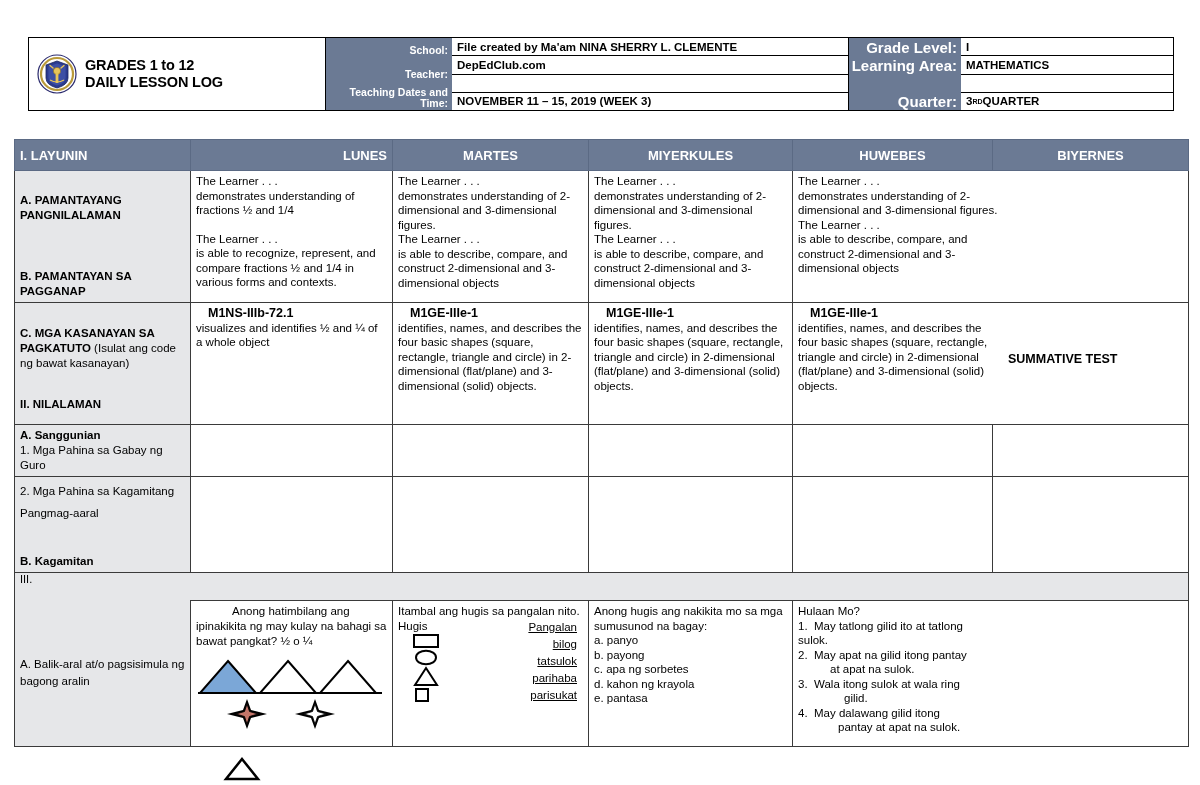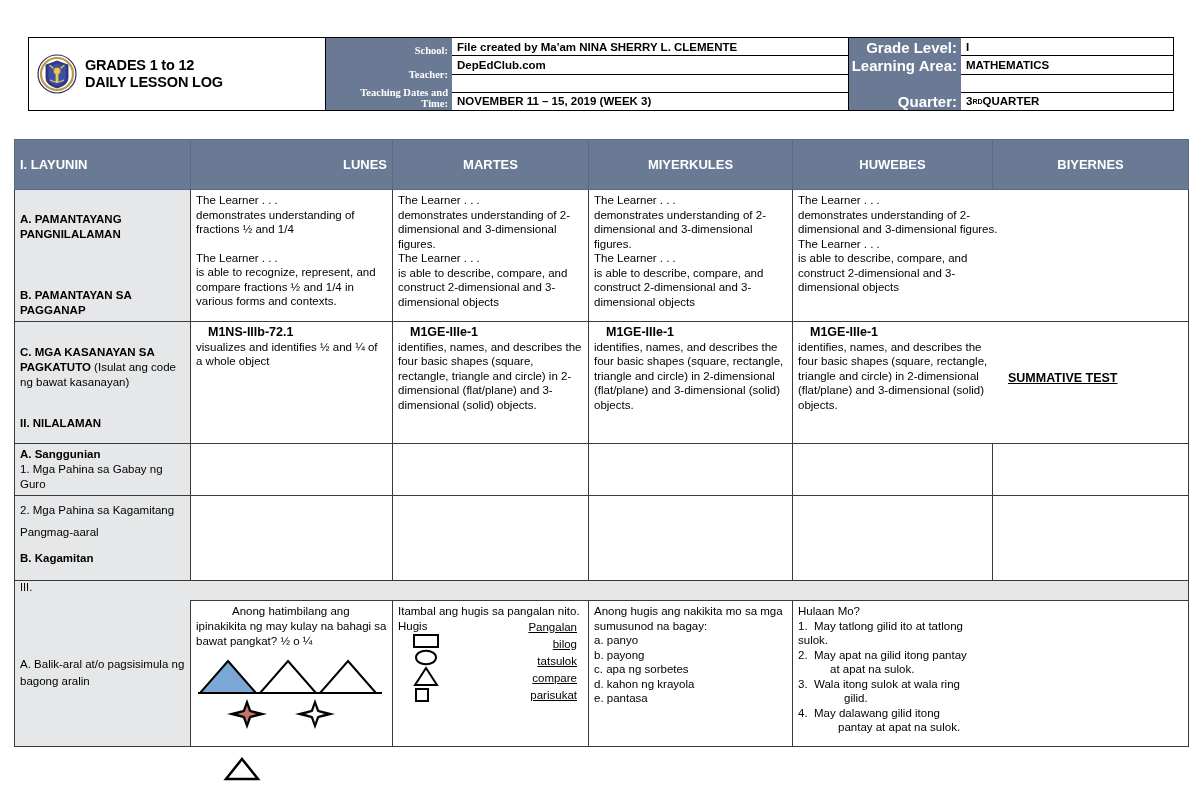--- a/index.html
+++ b/index.html
@@ -28,21 +28,21 @@
   .hdr-title{font-weight:bold;font-size:14.5px;line-height:17px;letter-spacing:-0.2px;}
   .hdr-mid{
     width:523px;display:flex;border-right:1px solid #000;box-sizing:border-box;
   }
   .lbl-col{
     width:126px;background:#6b7a94;color:#fff;font-weight:bold;font-size:10.5px;
     display:flex;flex-direction:column;box-sizing:border-box;
   }
   .lbl-col .lbl{
     flex:1;display:flex;align-items:center;justify-content:flex-end;
-    padding-right:4px;text-align:right;line-height:11px;font-family:Liberation Serif, serif;
+    padding-right:4px;text-align:right;line-height:11px;
   }
   .lbl-col .lbl.two{line-height:11px;flex-direction:column;align-items:flex-end;justify-content:center;}
   .val-col{
     flex:1;display:flex;flex-direction:column;box-sizing:border-box;background:#fff;
   }
   .val-col .val{
     flex:1;display:flex;align-items:center;padding-left:5px;
     font-weight:bold;font-size:11.5px;border-bottom:1px solid #000;box-sizing:border-box;
   }
   .val-col .val:last-child{border-bottom:none;}
@@ -70,33 +70,33 @@
     position:absolute;left:14px;top:139px;width:1174px;
     border-collapse:collapse;table-layout:fixed;
     font-size:11.5px;
   }
   .tbl td,.tbl th{
     border:1px solid #3a3a3a;vertical-align:top;padding:3px 5px;
     box-sizing:border-box;
   }
   .thead td{
     background:#6b7a94;color:#fff;font-weight:bold;font-size:13px;
-    height:50px;vertical-align:middle;border:1px solid #5b6a84;
+    height:31px;vertical-align:middle;border:1px solid #5b6a84;
   }
   .th-layunin{text-align:left;padding-left:8px;}
   .th-day{text-align:center;}
   .th-lunes{text-align:right;padding-right:42px;}
   .lbl-cell{
     background:#e6e7e9;font-size:11.5px;line-height:15px;
   }
   .lbl-cell b{font-weight:bold;}
   .body-cell{background:#fff;line-height:14.5px;}
   .gap{height:14px;}
   .code{font-weight:bold;font-size:12.5px;margin-left:12px;}
-  .summative{font-weight:bold;font-size:12.5px;text-decoration:underline;}
+  .summative{font-weight:bold;font-size:12.5px;}
 
   
   .sec3-label{background:#e6e7e9;}
   .sec3-top{background:#e6e7e9;font-size:11.5px;}
 
   
   .art-tri-row{display:flex;align-items:flex-end;gap:2px;margin-top:6px;}
   .star-row{display:flex;gap:26px;margin-top:2px;margin-left:30px;}
   .shape-list{display:flex;}
   .shape-col{width:78px;}
@@ -265,31 +265,31 @@
       <td class="body-cell"></td>
       <td class="body-cell"></td>
       <td class="body-cell"></td>
       <td class="body-cell"></td>
       <td class="body-cell"></td>
     </tr>
 
     <tr>
       <td class="lbl-cell" style="height:85px">
         <div style="line-height:22px">2.  Mga Pahina sa Kagamitang Pangmag-aaral</div>
-        <div style="margin-top:8px;font-weight:bold">B.  Kagamitan</div>
-      </td>
-      <td class="body-cell"></td>
-      <td class="body-cell"></td>
-      <td class="body-cell"></td>
-      <td class="body-cell"></td>
-      <td class="body-cell"></td>
-    </tr>
-
-    <tr>
-      <td class="sec3-top" colspan="6" style="height:20px;padding:0 5px;font-size:11px;border-bottom:none;">III.</td>
+        <div style="margin-top:30px;font-weight:bold">B.  Kagamitan</div>
+      </td>
+      <td class="body-cell"></td>
+      <td class="body-cell"></td>
+      <td class="body-cell"></td>
+      <td class="body-cell"></td>
+      <td class="body-cell"></td>
+    </tr>
+
+    <tr>
+      <td class="sec3-top" colspan="6" style="height:28px;padding:0 5px;font-size:11px;border-bottom:none;">III.</td>
     </tr>
 
     <tr>
       <td class="sec3-label" style="height:146px;border-top:none;">
         <div style="margin-top:52px;line-height:17px">A. Balik-aral at/o pagsisimula ng bagong aralin</div>
       </td>
 
       <td class="body-cell">
         <div style="text-indent:36px;line-height:15px">Anong hatimbilang ang ipinakikita ng may kulay na bahagi sa bawat pangkat? ½ o ¼</div>
         <div class="art-tri-row">
@@ -327,21 +327,21 @@
               <polygon points="14,2 25,19 3,19" fill="#fff" stroke="#000" stroke-width="2"></polygon>
             </svg>
             <svg class="glyph" width="28" height="16" viewBox="0 0 28 16">
               <rect x="4" y="2" width="12" height="12" fill="#fff" stroke="#000" stroke-width="2"></rect>
             </svg>
           </div>
           <div class="name-col">
             <div>Pangalan</div>
             <div>bilog</div>
             <div>tatsulok</div>
-            <div>compare</div>
+            <div>parihaba</div>
             <div>parisukat</div>
           </div>
         </div>
       </td>
 
       <td class="body-cell">
         <div>Anong hugis ang nakikita mo sa mga sumusunod na bagay:</div>
         <div>a.  panyo</div>
         <div>b.  payong</div>
         <div>c.  apa ng sorbetes</div>

